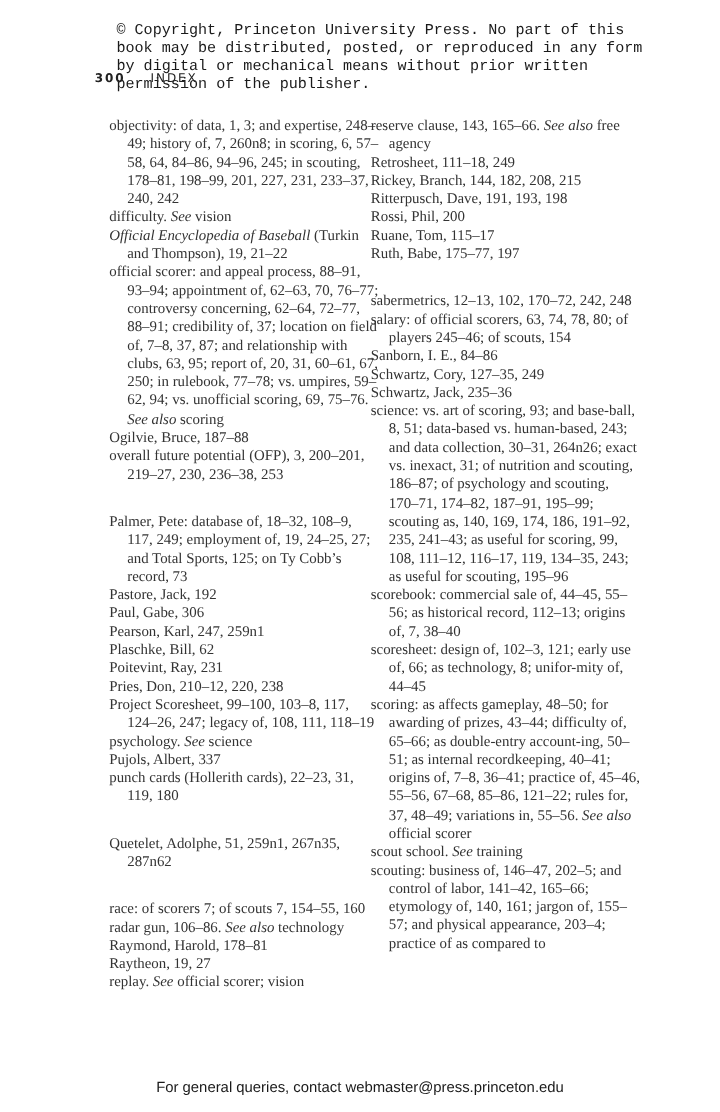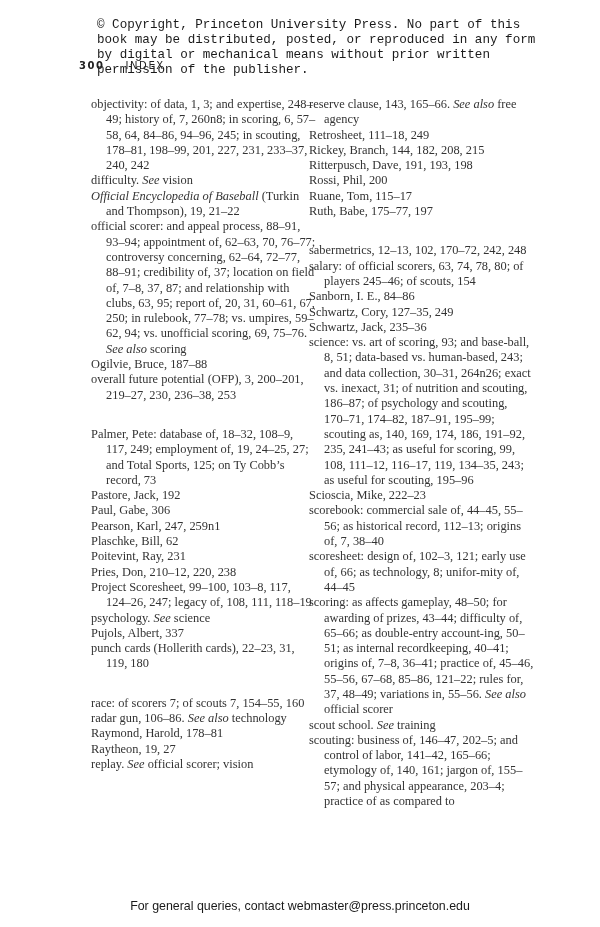--- a/index.html
+++ b/index.html
@@ -48,41 +48,41 @@
     <p class="entry"><span>Pastore, Jack, 192</span></p>
     <p class="entry"><span>Paul, Gabe, 306</span></p>
     <p class="entry"><span>Pearson, Karl, 247, 259n1</span></p>
     <p class="entry"><span>Plaschke, Bill, 62</span></p>
     <p class="entry"><span>Poitevint, Ray, 231</span></p>
     <p class="entry"><span>Pries, Don, 210–12, 220, 238</span></p>
     <p class="entry"><span>Project Scoresheet, 99–100, 103–8, 117, 124–26, 247; legacy of, 108, 111, 118–19</span></p>
     <p class="entry"><span>psychology. </span><span class="see">See</span><span> science</span></p>
     <p class="entry"><span>Pujols, Albert, 337</span></p>
     <p class="entry"><span>punch cards (Hollerith cards), 22–23, 31, 119, 180</span></p>
+    <p class="entry gap"><span>Quetelet, Adolphe, 51, 259n1, 267n35, 287n62</span></p>
     <p class="entry gap"><span>race: of scorers 7; of scouts 7, 154–55, 160</span></p>
     <p class="entry"><span>radar gun, 106–86. </span><span class="see">See also</span><span> technology</span></p>
     <p class="entry"><span>Raymond, Harold, 178–81</span></p>
     <p class="entry"><span>Raytheon, 19, 27</span></p>
     <p class="entry"><span>replay. </span><span class="see">See</span><span> official scorer; vision</span></p>
   </div>
 <div class="col right" id="col-right">
     <p class="entry"><span>reserve clause, 143, 165–66. </span><span class="see">See also</span><span> free agency</span></p>
     <p class="entry"><span>Retrosheet, 111–18, 249</span></p>
     <p class="entry"><span>Rickey, Branch, 144, 182, 208, 215</span></p>
     <p class="entry"><span>Ritterpusch, Dave, 191, 193, 198</span></p>
     <p class="entry"><span>Rossi, Phil, 200</span></p>
     <p class="entry"><span>Ruane, Tom, 115–17</span></p>
     <p class="entry"><span>Ruth, Babe, 175–77, 197</span></p>
     <p class="entry gap"><span>sabermetrics, 12–13, 102, 170–72, 242, 248</span></p>
     <p class="entry"><span>salary: of official scorers, 63, 74, 78, 80; of players 245–46; of scouts, 154</span></p>
     <p class="entry"><span>Sanborn, I. E., 84–86</span></p>
     <p class="entry"><span>Schwartz, Cory, 127–35, 249</span></p>
     <p class="entry"><span>Schwartz, Jack, 235–36</span></p>
     <p class="entry"><span>science: vs. art of scoring, 93; and base-ball, 8, 51; data-based vs. human-based, 243; and data collection, 30–31, 264n26; exact vs. inexact, 31; of nutrition and scouting, 186–87; of psychology and scouting, 170–71, 174–82, 187–91, 195–99; scouting as, 140, 169, 174, 186, 191–92, 235, 241–43; as useful for scoring, 99, 108, 111–12, 116–17, 119, 134–35, 243; as useful for scouting, 195–96</span></p>
-    <p class="entry"><span>Scioscia, Mike, 222–23</span></p>
     <p class="entry"><span>scorebook: commercial sale of, 44–45, 55–56; as historical record, 112–13; origins of, 7, 38–40</span></p>
     <p class="entry"><span>scoresheet: design of, 102–3, 121; early use of, 66; as technology, 8; unifor-mity of, 44–45</span></p>
     <p class="entry"><span>scoring: as affects gameplay, 48–50; for awarding of prizes, 43–44; difficulty of, 65–66; as double-entry account-ing, 50–51; as internal recordkeeping, 40–41; origins of, 7–8, 36–41; practice of, 45–46, 55–56, 67–68, 85–86, 121–22; rules for, 37, 48–49; variations in, 55–56. </span><span class="see">See also</span><span> official scorer</span></p>
     <p class="entry"><span>scout school. </span><span class="see">See</span><span> training</span></p>
     <p class="entry"><span>scouting: business of, 146–47, 202–5; and control of labor, 141–42, 165–66; etymology of, 140, 161; jargon of, 155–57; and physical appearance, 203–4; practice of as compared to</span></p>
   </div>
 
 <div class="footer">For general queries, contact webmaster@press.princeton.edu</div>
 
 </body></html>

